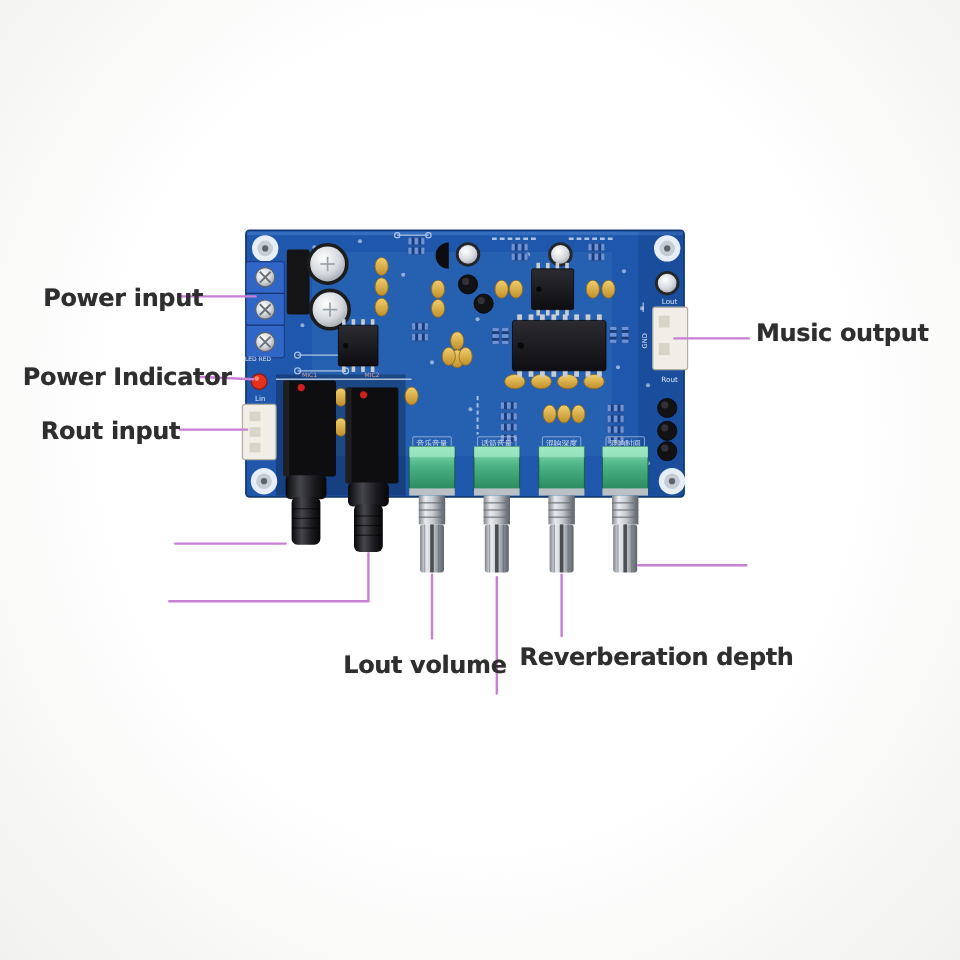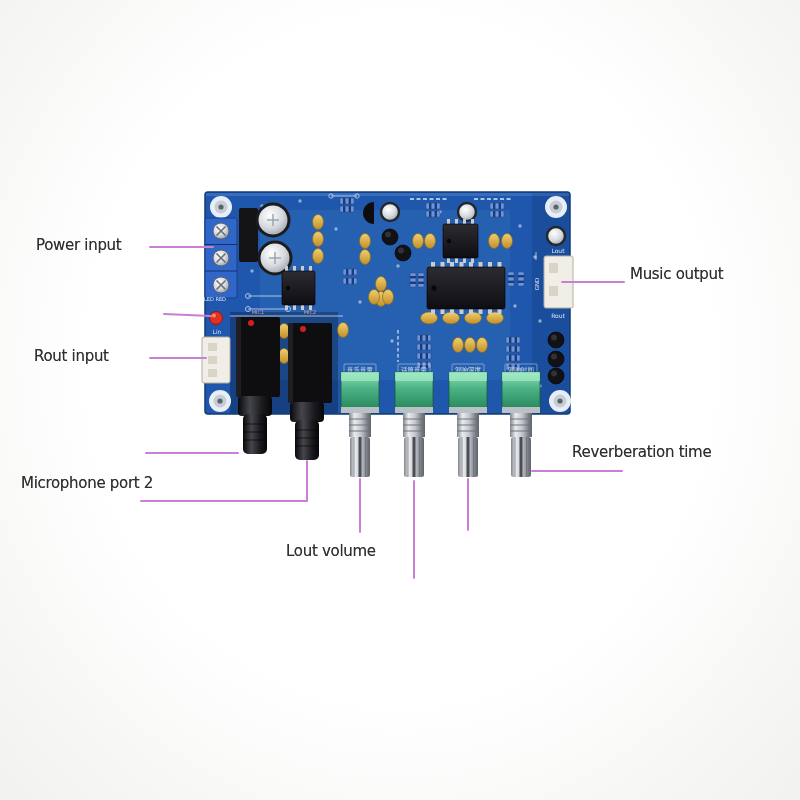--- a/index.html
+++ b/index.html
@@ -6,22 +6,22 @@
   body{
     width:800px;height:800px;
     background:radial-gradient(ellipse at 50% 45%, #ffffff 55%, #f1f1ef 100%);
     font-family:"DejaVu Sans", sans-serif;
     position:relative;overflow:hidden;
   }
   .scene{position:absolute;inset:0;}
   svg{position:absolute;left:0;top:0;}
   .callout-label{
     position:absolute;
-    font-weight:normal;
-    font-size:15px;
+    font-weight:bold;
+    font-size:20px;
     letter-spacing:-0.3px;
     color:#2f2e2e;
     white-space:nowrap;
     text-shadow:0 0 0.6px rgba(40,40,40,.55);
   }
 </style>
 </head>
 <body>
 
 <div class="scene">
@@ -354,19 +354,19 @@
     <path d="M141,501 L307,501 L307,461"></path>
     <path d="M360,479 L360,532"></path>
     <path d="M414,481 L414,578"></path>
     <path d="M468,479 L468,530"></path>
     <path d="M532,471 L622,471"></path>
     <path d="M562,282 L624,282"></path>
   </g>
 </svg>
 
 <div class="callout-label" style="left:36px;top:236px"><span>Power input</span></div>
+<div class="callout-label" style="left:19px;top:302px"><span>Power Indicator</span></div>
 <div class="callout-label" style="left:34px;top:347px"><span>Rout input</span></div>
-<div class="callout-label" style="left:21px;top:474px"><span>Microphone port 2</span></div>
 <div class="callout-label" style="left:286px;top:542px"><span>Lout volume</span></div>
-<div class="callout-label" style="left:572px;top:443px"><span>Reverberation time</span></div>
+<div class="callout-label" style="left:433px;top:535px"><span>Reverberation depth</span></div>
 <div class="callout-label" style="left:630px;top:265px"><span>Music output</span></div>
 
 </div>
 
 </body></html>

